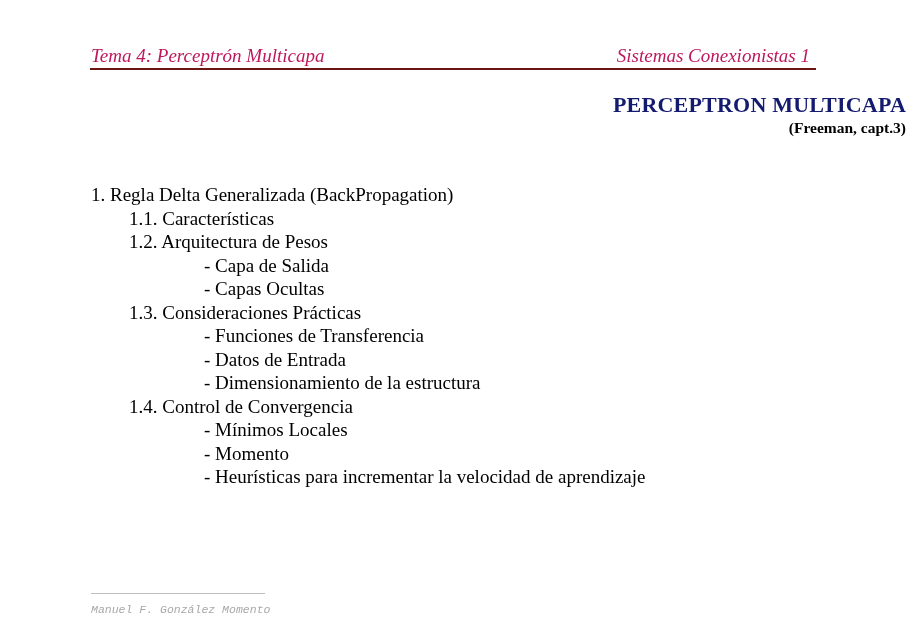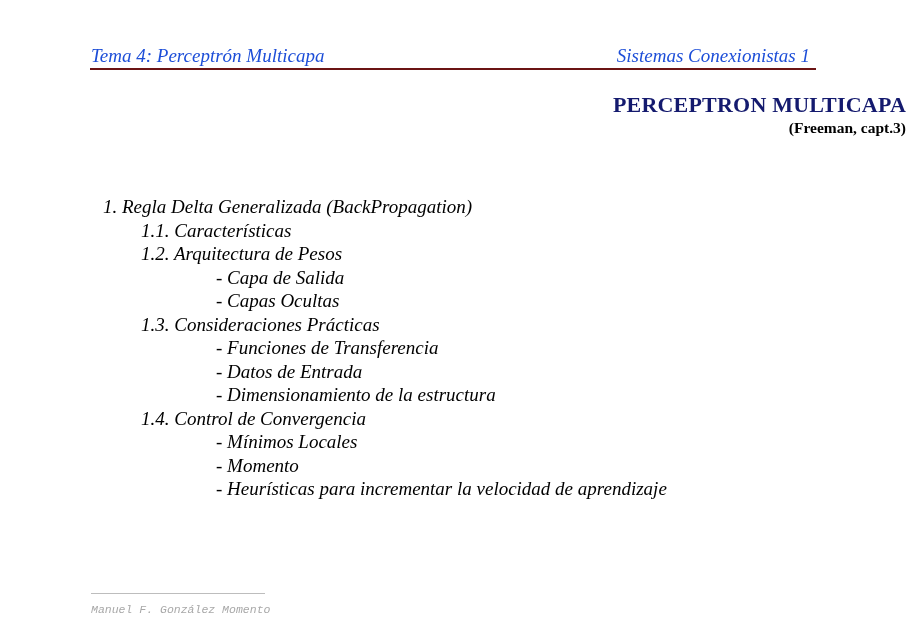--- a/index.html
+++ b/index.html
@@ -21,21 +21,21 @@
       top: 45px;
       width: 725px;
       height: 24px;
     }
     .header-left, .header-right {
       position: absolute;
       top: 0;
       font-style: italic;
       font-size: 19px;
       line-height: 22px;
-      color: #1d4ed8;
+      color: #be185d;
       white-space: nowrap;
     }
     .header-left { left: 0; }
     .header-right { right: 6px; margin-left: 44px; }
     .header-rule {
       position: absolute;
       left: 90px;
       top: 68px;
       width: 726px;
       height: 2px;
@@ -60,23 +60,22 @@
       font-size: 15.5px;
       line-height: 18px;
       color: #000000;
       margin-top: 1px;
     }
     .outline {
       position: absolute;
       left: 91px;
       top: 183px;
       list-style: none;
-      margin: 12px;
+      margin: 0;
       padding: 0;
-      font-style: italic;
     }
     .outline-line {
       font-size: 19px;
       line-height: 23.5px;
       white-space: nowrap;
       color: #000;
     }
     .lvl-1 { padding-left: 0; }
     .lvl-2 { padding-left: 38px; }
     .lvl-3 { padding-left: 113px; }

